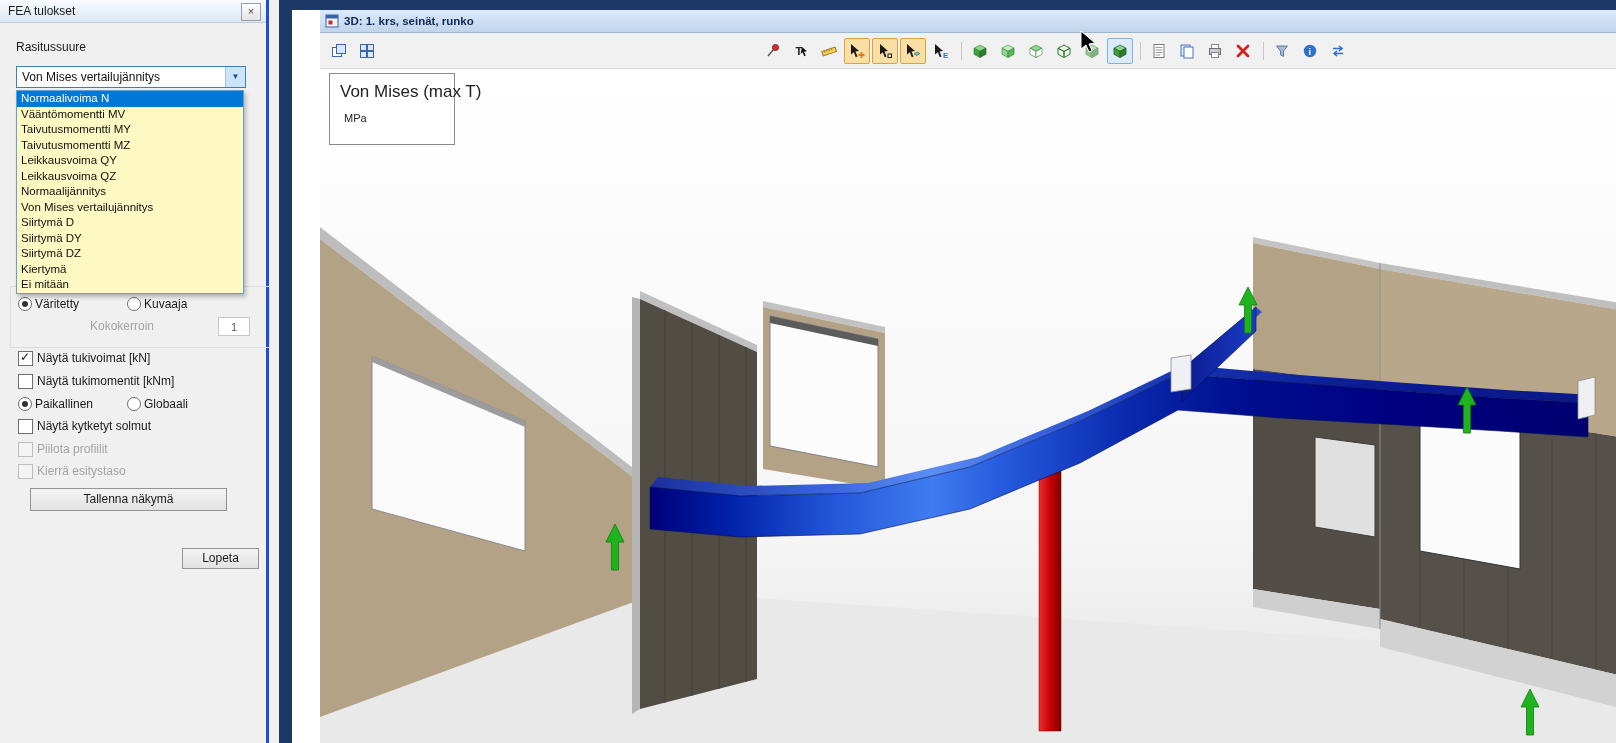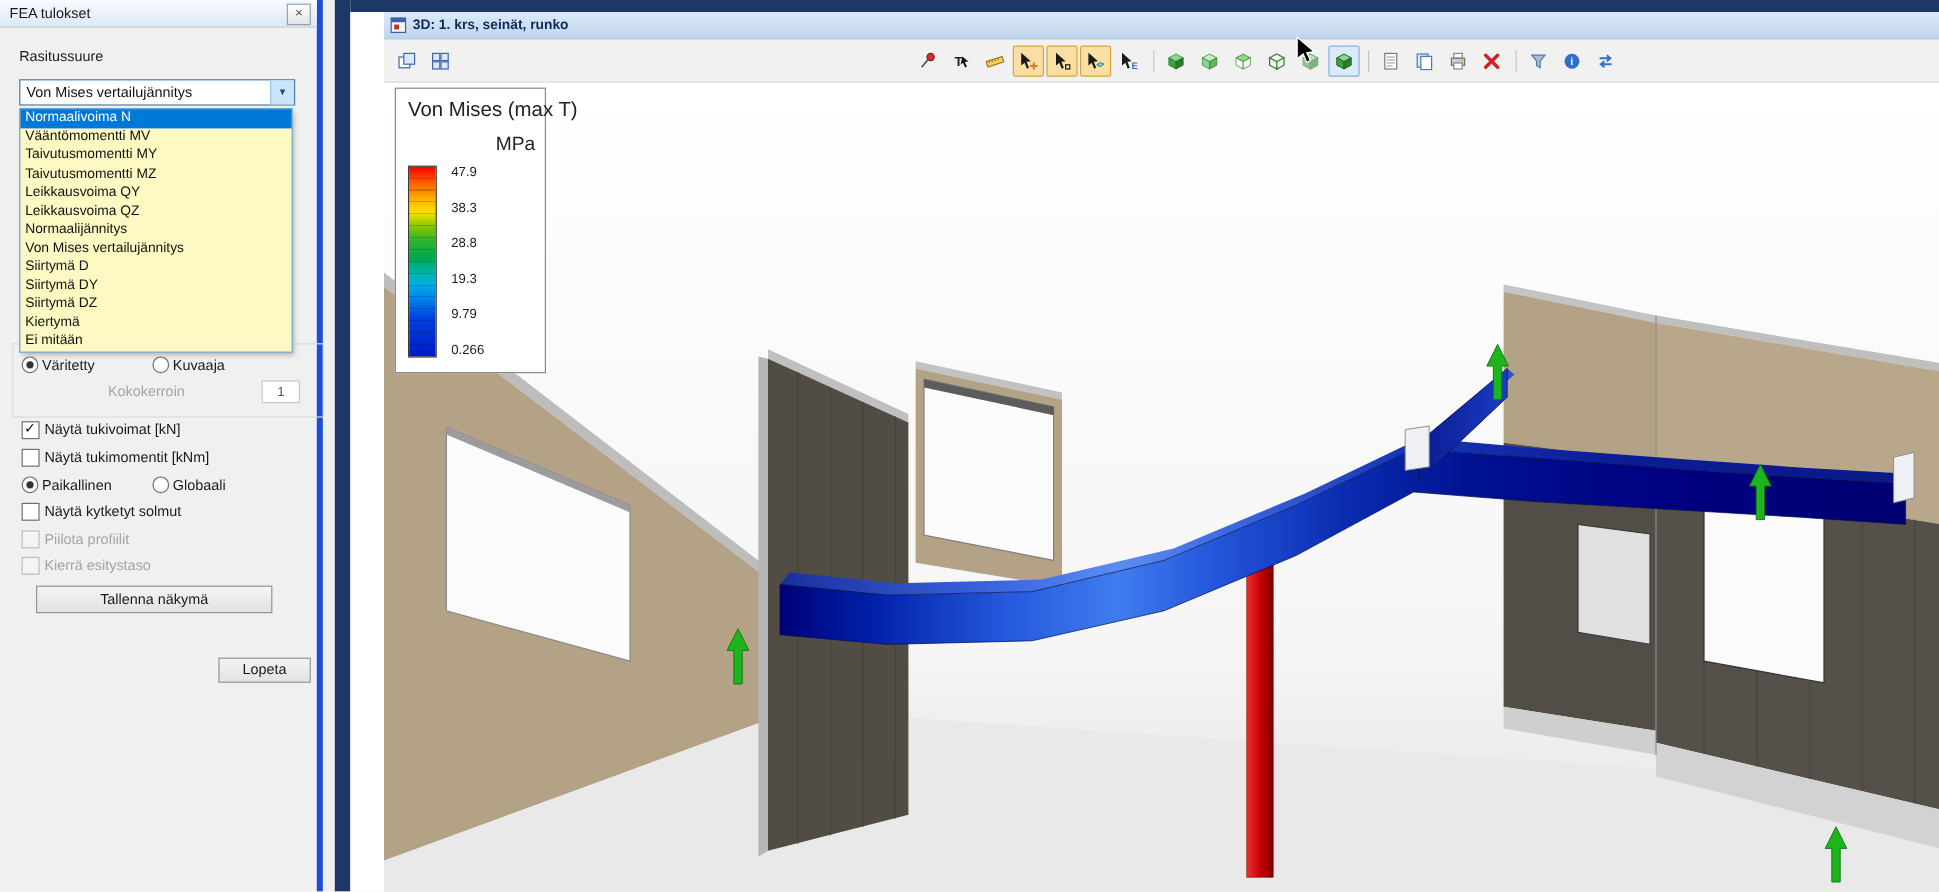--- a/index.html
+++ b/index.html
@@ -1,21 +1,21 @@
 <!DOCTYPE html>
 <html><head>
 <meta charset="utf-8">
 <style>
   html,body{margin:0;padding:0;}
   body{
     width:1616px;height:743px;position:relative;overflow:hidden;
     font-family:"Liberation Sans", sans-serif;background:#f0f0f0;
   }
   
-  .dialog{position:absolute;left:0;top:0;width:269px;height:743px;background:#f0f0f0;border-right:5px solid #1d4ed8;box-sizing:border-box;}
+  .dialog{position:absolute;left:0;top:0;width:269px;height:743px;background:#f0f0f0;border-right:3px solid #1d4ed8;box-sizing:border-box;}
   .dlg-title{position:relative;height:22px;background:linear-gradient(#f8fbff,#dde8f6);border-bottom:1px solid #c5cdd8;}
   .dlg-title-text{position:absolute;left:8px;top:0;line-height:22px;font-size:12px;color:#1a1a1a;}
   .close-btn{position:absolute;right:5px;top:3px;width:18px;height:16px;border:1px solid #98a0ac;background:linear-gradient(#ffffff,#e3e3e3);font-size:11px;line-height:14px;text-align:center;color:#444;cursor:default;}
   .lbl{position:absolute;font-size:12px;color:#1a1a1a;}
   .lbl.dim{color:#a4a4a4;}
   .groupbox{position:absolute;left:10px;top:286px;width:258px;height:60px;border:1px solid #dcdcdc;}
   
   .combo{position:absolute;left:16px;top:66px;width:230px;height:22px;background:#fff;border:1px solid #3c7fb1;box-sizing:border-box;}
   .combo-text{position:absolute;left:5px;top:3px;font-size:12px;color:#111;white-space:nowrap;}
   .combo-btn{position:absolute;right:0;top:0;width:19px;height:20px;background:#cbe4f9;border-left:1px solid #9ac4e8;text-align:center;font-size:8px;color:#15508c;line-height:20px;}
@@ -51,21 +51,21 @@
   .tb.pressed{background:#dcebfb;border-color:#86aede;}
   .tb-sep{width:1px;height:18px;background:#c6c6c6;margin:0 5px;flex:0 0 auto;}
   .tb-spacer{width:378px;flex:0 0 auto;}
   .mouse-cursor{position:absolute;left:788px;top:20px;z-index:20;}
   
   .scene{position:relative;height:675px;overflow:hidden;background:linear-gradient(#ffffff 0%,#f5f5f5 70%,#e2e2e2 100%);}
   .scene svg.view{position:absolute;left:0;top:0;}
   
   .legend{position:absolute;left:9px;top:4px;width:126px;background:#fff;border:1px solid #8a8a8a;padding:8px 8px 12px 10px;box-sizing:border-box;z-index:5;}
   .legend-title{font-size:17px;color:#222;white-space:nowrap;}
-  .legend-unit{font-size:16px;color:#222;margin:10px 0 8px 4px;text-align:right;}
+  .legend-unit{font-size:11px;color:#222;margin:10px 0 8px 4px;}
   .legend-row{display:flex;}
   .colorbar{width:22px;height:158px;border:1px solid #3a3a3a;position:relative;
     background:linear-gradient(#f40000 0%,#ff5a00 8%,#ffa800 16%,#ffe000 24%,#8cc800 31%,#2eb42e 39%,#00a84e 48%,#00b4a8 56%,#00aee4 62%,#0080e8 70%,#0040e0 80%,#0018c8 100%);}
   .colorbar::after{content:"";position:absolute;left:0;top:0;right:0;bottom:0;
     background:repeating-linear-gradient(rgba(0,0,0,0) 0 9px, rgba(0,0,0,.18) 9px 9.9px);}
   .ticks{height:160px;display:flex;flex-direction:column;justify-content:space-between;margin-left:12px;font-size:11px;color:#222;}
 </style>
 </head>
 <body>
 
@@ -420,26 +420,15 @@
         <path d="M0,0 L-9,18 L-3.5,18 L-3.5,46 L3.5,46 L3.5,18 L9,18 Z" fill="#1db41d" stroke="#117a11" stroke-width="0.8"></path>
       </g>
       <g transform="translate(1210,620)">
         <path d="M0,0 L-9,18 L-3.5,18 L-3.5,46 L3.5,46 L3.5,18 L9,18 Z" fill="#1db41d" stroke="#117a11" stroke-width="0.8"></path>
       </g>
     </svg>
 
     <div class="legend">
       <div class="legend-title">Von Mises (max T)</div>
       <div class="legend-unit">MPa</div>
-      <div class="legend-row">
-        <div class="colorbar"></div>
-        <div class="ticks">
-          <span>47.9</span>
-          <span>38.3</span>
-          <span>28.8</span>
-          <span>19.3</span>
-          <span>9.79</span>
-          <span>0.266</span>
-        </div>
-      </div>
     </div>
   </div>
 </div>
 
 </body></html>

